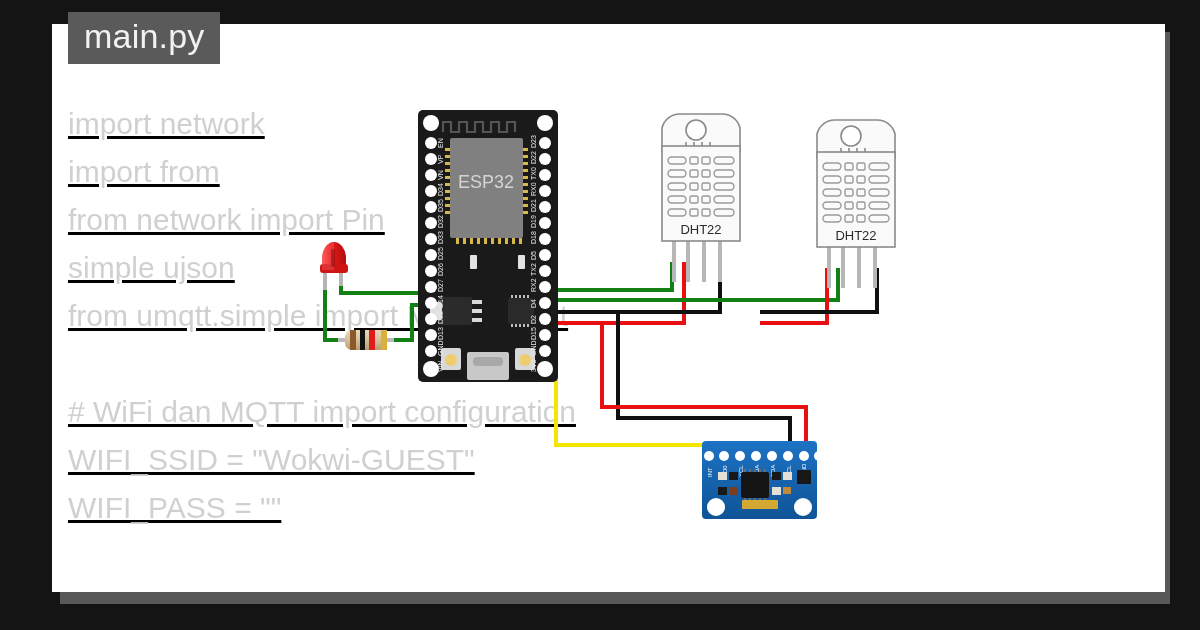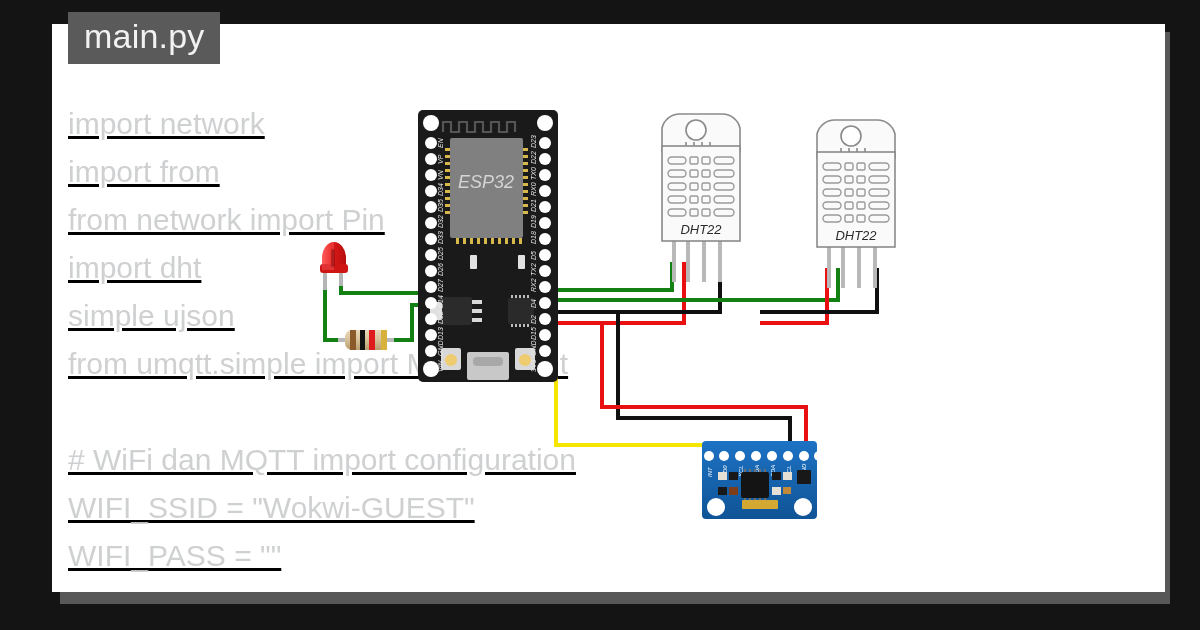--- a/index.html
+++ b/index.html
@@ -48,21 +48,21 @@
     color: #cfd0d1;
     font-size: 30px;
     line-height: 48px;
     height: 48px;
     white-space: pre;
     font-family: "Liberation Sans", sans-serif;
   }
   .code-line.blank { color: transparent; }
 
   
-  .circuit { position: absolute; inset: 0; z-index: 20; pointer-events: none; font-style: italic; }
+  .circuit { position: absolute; inset: 0; z-index: 20; pointer-events: none; }
   .circuit svg { display: block; }
 
   
   .wokwi-logo {
     position: absolute; left: 975px; top: 520px;
     z-index: 30;
   }
 </style>
 </head>
 <body>
@@ -73,21 +73,20 @@
   <div class="sheet"></div>
 
   <div class="file-tab">
     <span>main.py</span>
   </div>
 
   <div class="code">
     <div class="code-line">import network</div>
     <div class="code-line">import from</div>
     <div class="code-line">from network import Pin</div>
-    <div class="code-line">import dht</div>
     <div class="code-line">simple ujson</div>
     <div class="code-line">from umqtt.simple import MQTTClient</div>
     <div class="code-line blank"></div>
     <div class="code-line"># WiFi dan MQTT import configuration</div>
     <div class="code-line">WIFI_SSID = "Wokwi-GUEST"</div>
     <div class="code-line">WIFI_PASS = ""</div>
   </div>
 
   <div class="circuit">
     <svg width="1200" height="630" viewBox="0 0 1200 630" xmlns="http://www.w3.org/2000/svg">

